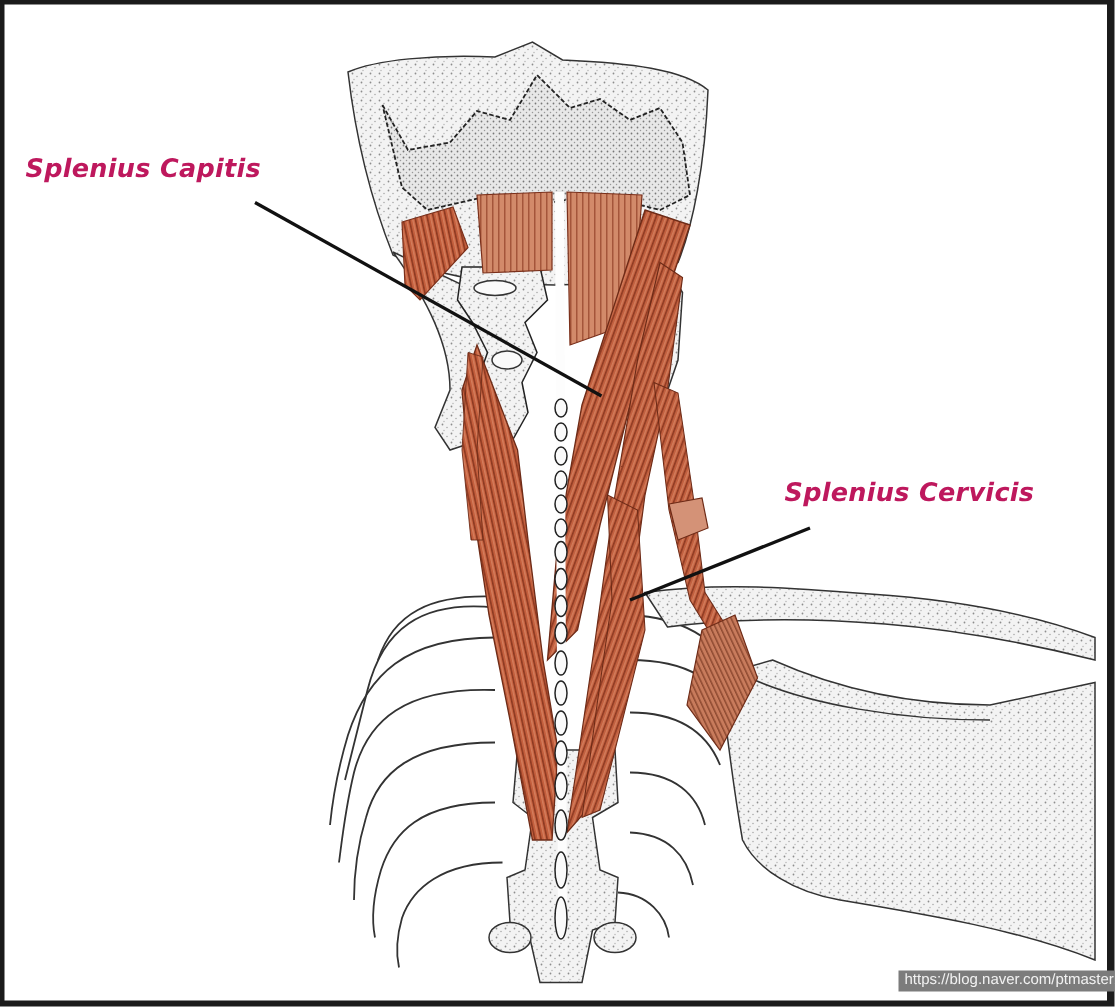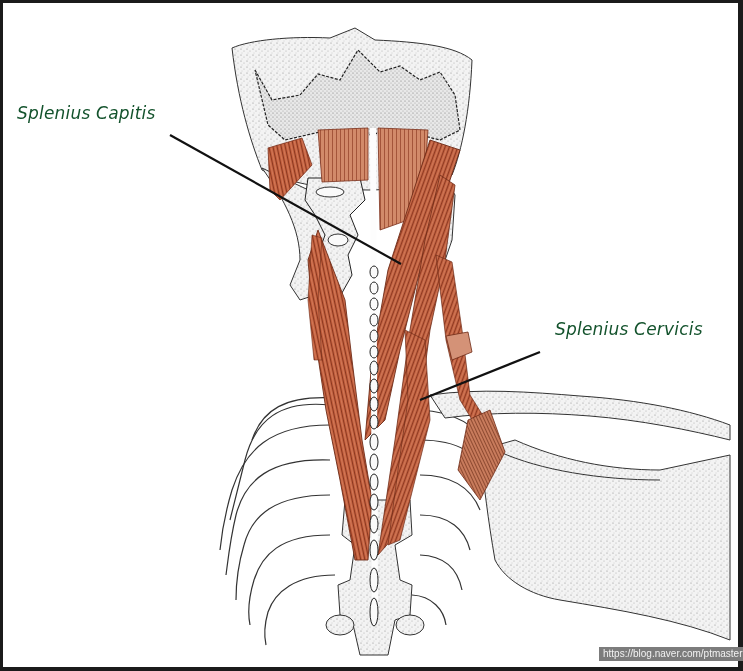--- a/index.html
+++ b/index.html
@@ -1,19 +1,19 @@
 <!DOCTYPE html>
 <html><head>
 <meta charset="utf-8">
 <style>
   html, body { margin: 0; padding: 0; }
   body { width: 743px; height: 671px; background: #1b1b1b; overflow: hidden; position: relative; }
   .canvas { position: absolute; left: 3px; top: 3px; width: 735px; height: 664px; background: #ffffff; overflow: hidden; }
   svg.illus { position: absolute; left: 0; top: 0; }
-  .label { position: absolute; font-family: "DejaVu Sans", sans-serif; font-weight: normal; font-style: italic; font-size: 17px; color: #14532d; white-space: nowrap; letter-spacing: 0.2px; }
+  .label { position: absolute; font-family: "DejaVu Sans", sans-serif; font-weight: bold; font-style: italic; font-size: 17px; color: #be185d; white-space: nowrap; letter-spacing: 0.2px; }
   .watermark { position: absolute; left: 599px; top: 647px; height: 14px; line-height: 14px; padding: 0 4px; background: #7c7c7c; color: #f2f2f2; font-family: "Liberation Sans", sans-serif; font-size: 10px; white-space: nowrap; }
 </style>
 </head>
 <body>
 
 <div class="canvas">
   <svg class="illus" width="735" height="664" viewBox="3 3 735 664">
     <defs>
       <pattern id="stipple" width="6" height="6" patternUnits="userSpaceOnUse">
         <rect width="6" height="6" fill="#f3f3f3"></rect>
@@ -129,16 +129,16 @@
       <ellipse cx="374" cy="550" rx="4" ry="10"></ellipse>
       <ellipse cx="374" cy="580" rx="4" ry="12"></ellipse>
       <ellipse cx="374" cy="612" rx="4" ry="14"></ellipse>
     </g>
 
     <line x1="170" y1="135" x2="401" y2="264" stroke="#111" stroke-width="2.2"></line>
     <line x1="540" y1="352" x2="420" y2="400" stroke="#111" stroke-width="2.2"></line>
   </svg>
 
   <div class="label" style="left:14px; top:100px;">Splenius Capitis</div>
-  <div class="label" style="left:552px; top:316px;">Splenius Cervicis</div>
+  <div class="label" style="left:520px; top:316px;">Splenius Cervicis</div>
 </div>
 
 <div class="watermark">https://blog.naver.com/ptmaster14</div>
 
 </body></html>

